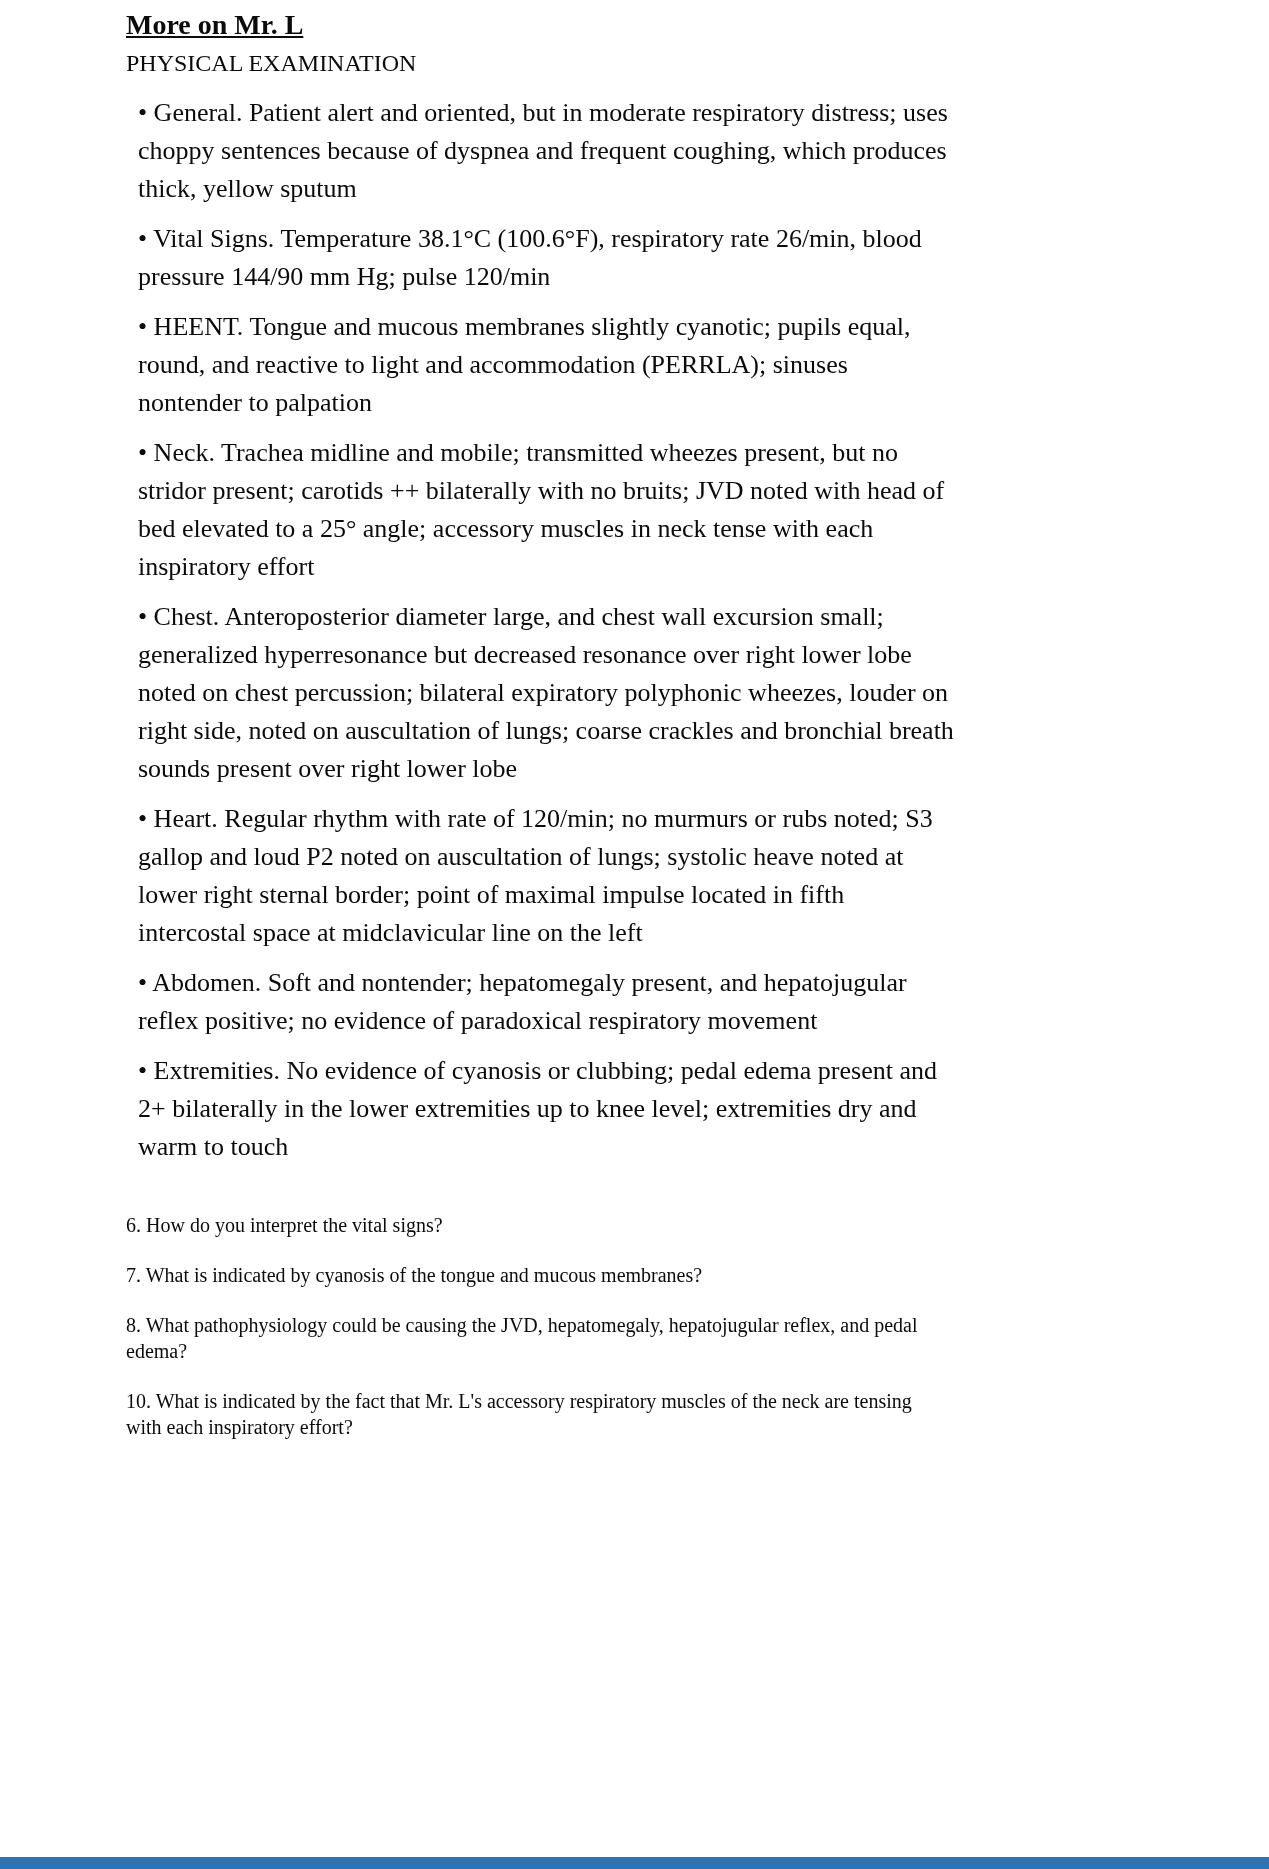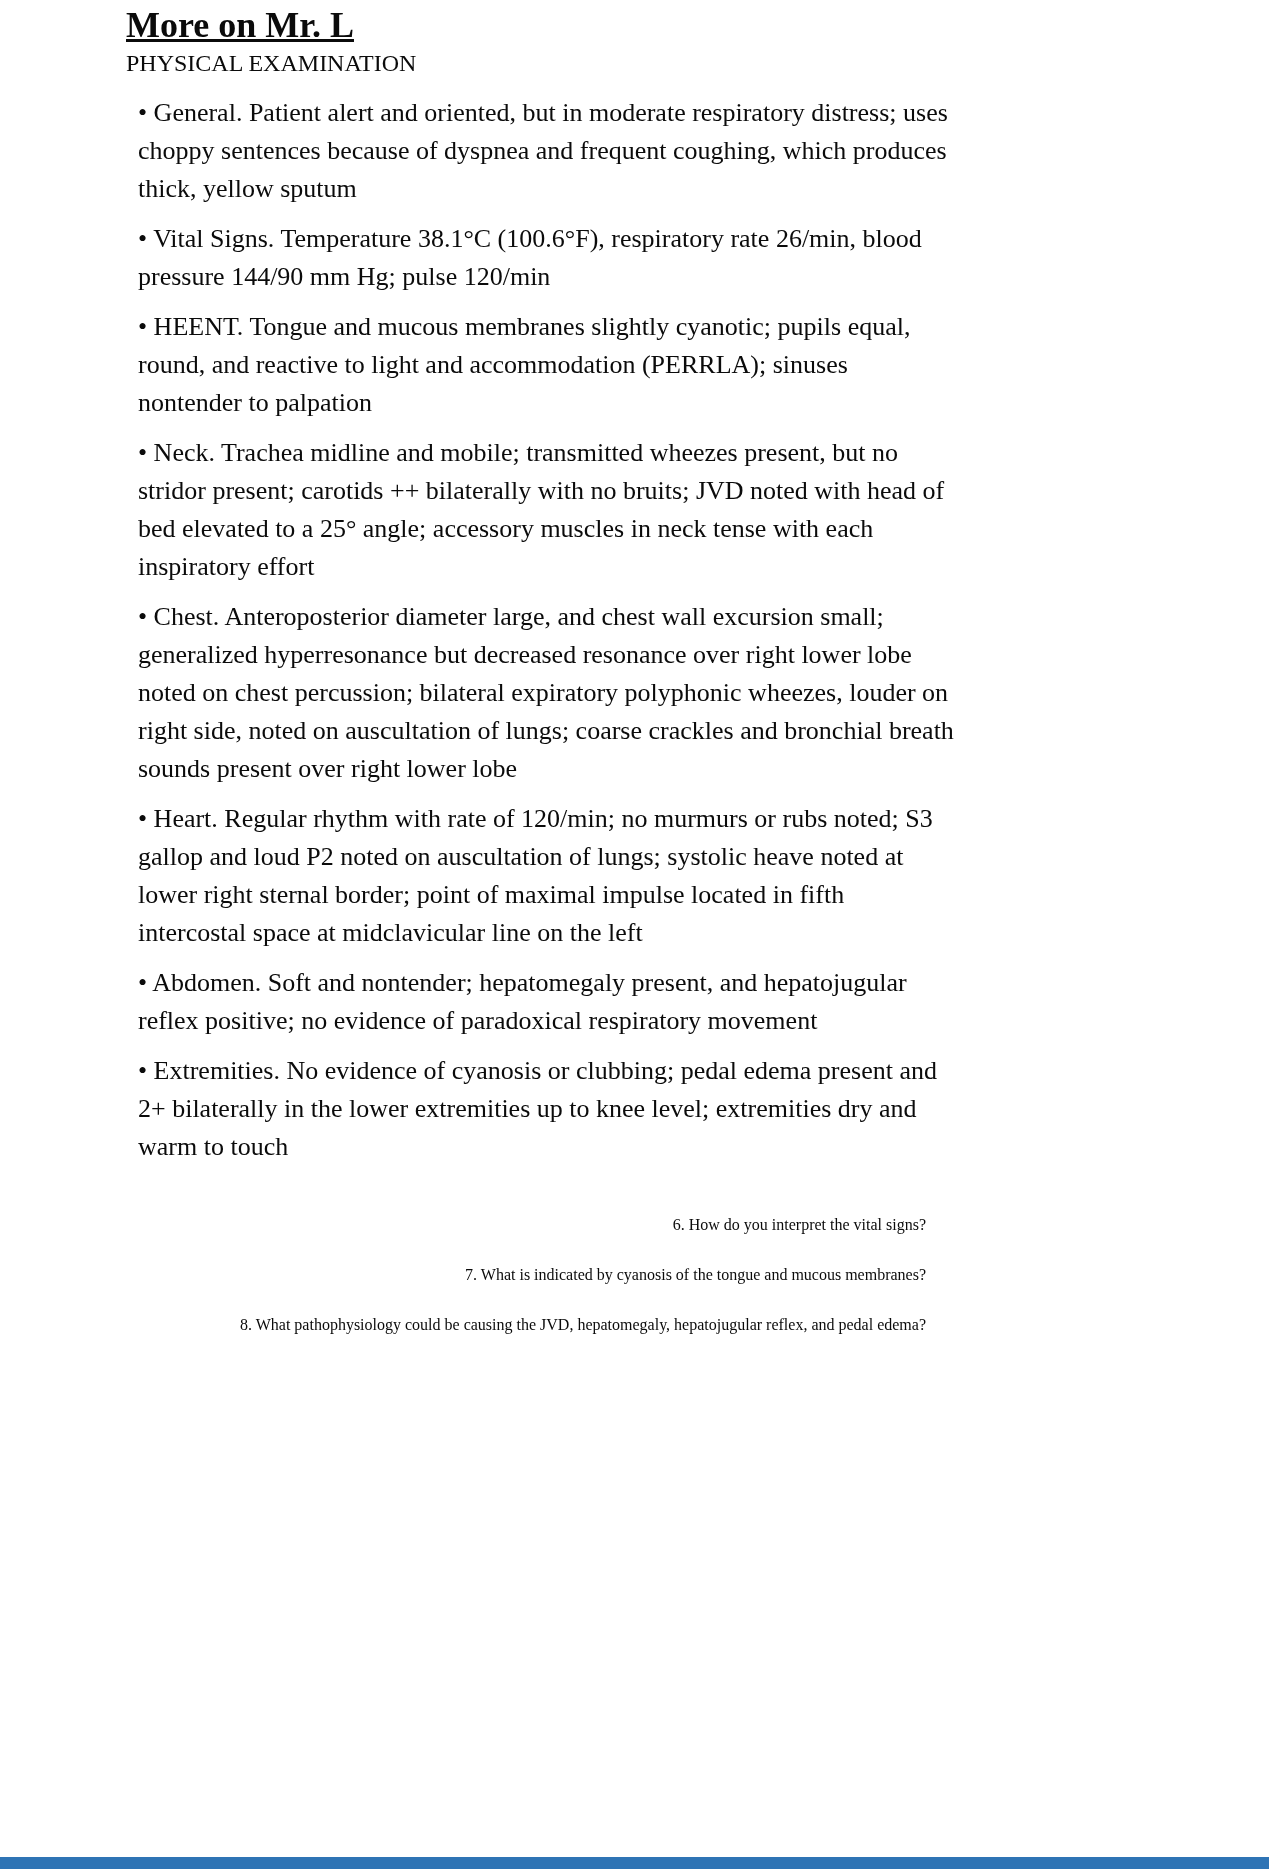--- a/index.html
+++ b/index.html
@@ -16,21 +16,21 @@
     font-family: "Liberation Serif", serif;
     color: #0b0b0b;
   }
   .content {
     position: absolute;
     top: 6px;
     left: 126px;
     width: 840px;
   }
   .doc-title {
-    font-size: 36px;
+    font-size: 28px;
     line-height: 38px;
     font-weight: bold;
     text-decoration: underline;
     margin: 0;
   }
   .doc-heading {
     font-size: 24px;
     line-height: 38px;
     font-weight: normal;
     margin: 0;
@@ -38,24 +38,23 @@
   .exam-bullet {
     font-size: 26px;
     line-height: 38px;
     margin: 12px;
   }
   .questions {
     margin-top: 46px;
     width: 800px;
   }
   .question {
-    font-size: 16px;
+    font-size: 20px;
     line-height: 26px;
     margin: 0 0 24px 0;
-    text-align: right;
   }
   .footer-bar {
     position: absolute;
     left: 0;
     bottom: 0;
     width: 100%;
     height: 12px;
     background: #2e74b5;
   }
 </style>
@@ -73,17 +72,18 @@
     <p class="exam-bullet">• Neck. Trachea midline and mobile; transmitted wheezes present, but no stridor present; carotids ++ bilaterally with no bruits; JVD noted with head of bed elevated to a 25° angle; accessory muscles in neck tense with each inspiratory effort</p>
     <p class="exam-bullet">• Chest. Anteroposterior diameter large, and chest wall excursion small; generalized hyperresonance but decreased resonance over right lower lobe noted on chest percussion; bilateral expiratory polyphonic wheezes, louder on right side, noted on auscultation of lungs; coarse crackles and bronchial breath sounds present over right lower lobe</p>
     <p class="exam-bullet">• Heart. Regular rhythm with rate of 120/min; no murmurs or rubs noted; S3 gallop and loud P2 noted on auscultation of lungs; systolic heave noted at lower right sternal border; point of maximal impulse located in fifth intercostal space at midclavicular line on the left</p>
     <p class="exam-bullet">• Abdomen. Soft and nontender; hepatomegaly present, and hepatojugular reflex positive; no evidence of paradoxical respiratory movement</p>
     <p class="exam-bullet">• Extremities. No evidence of cyanosis or clubbing; pedal edema present and 2+ bilaterally in the lower extremities up to knee level; extremities dry and warm to touch</p>
 
     <div class="questions">
       <p class="question">6. How do you interpret the vital signs?</p>
       <p class="question">7. What is indicated by cyanosis of the tongue and mucous membranes?</p>
       <p class="question">8. What pathophysiology could be causing the JVD, hepatomegaly, hepatojugular reflex, and pedal edema?</p>
+      <p class="question">10. What is indicated by the fact that Mr. L's accessory respiratory muscles of the neck are tensing with each inspiratory effort?</p>
     </div>
   </div>
 
   <div class="footer-bar" style="background: rgb(46, 116, 181);"></div>
 </div>
 
 </body></html>

